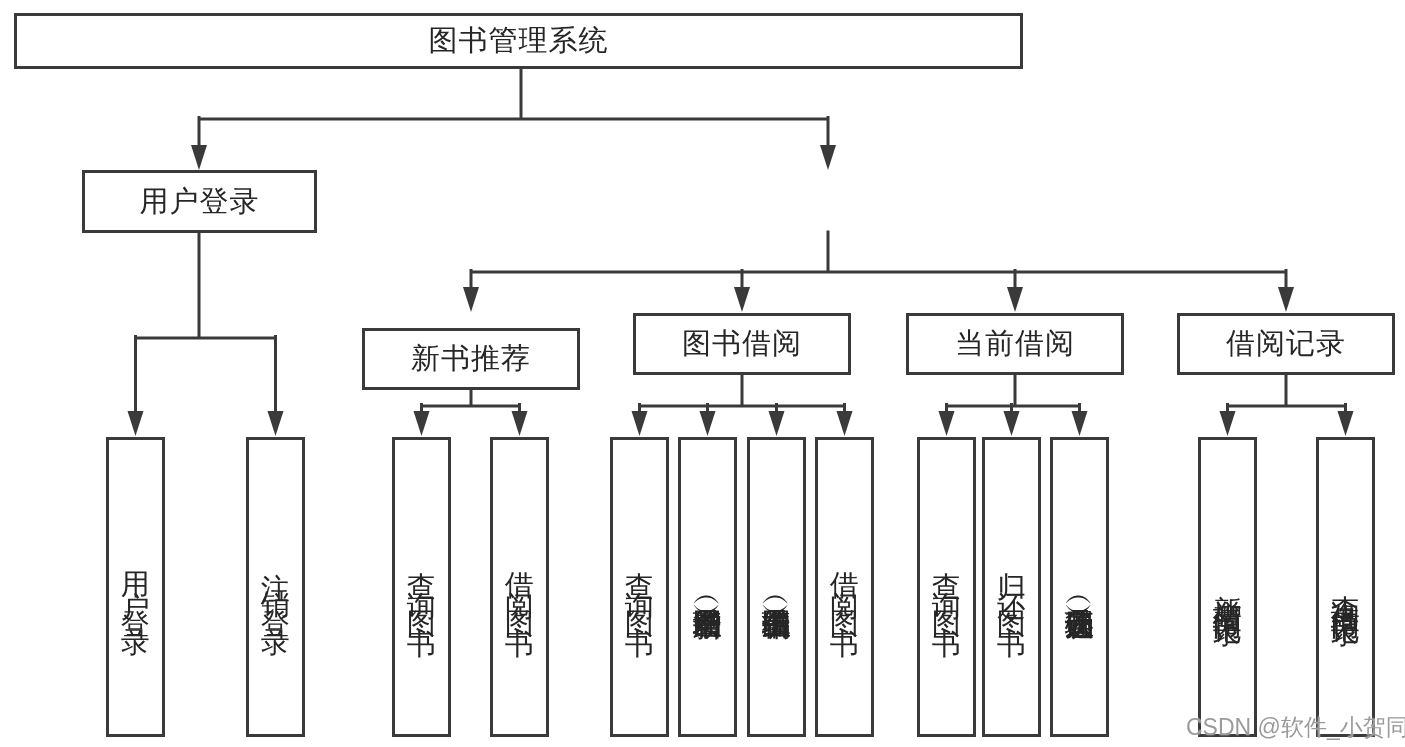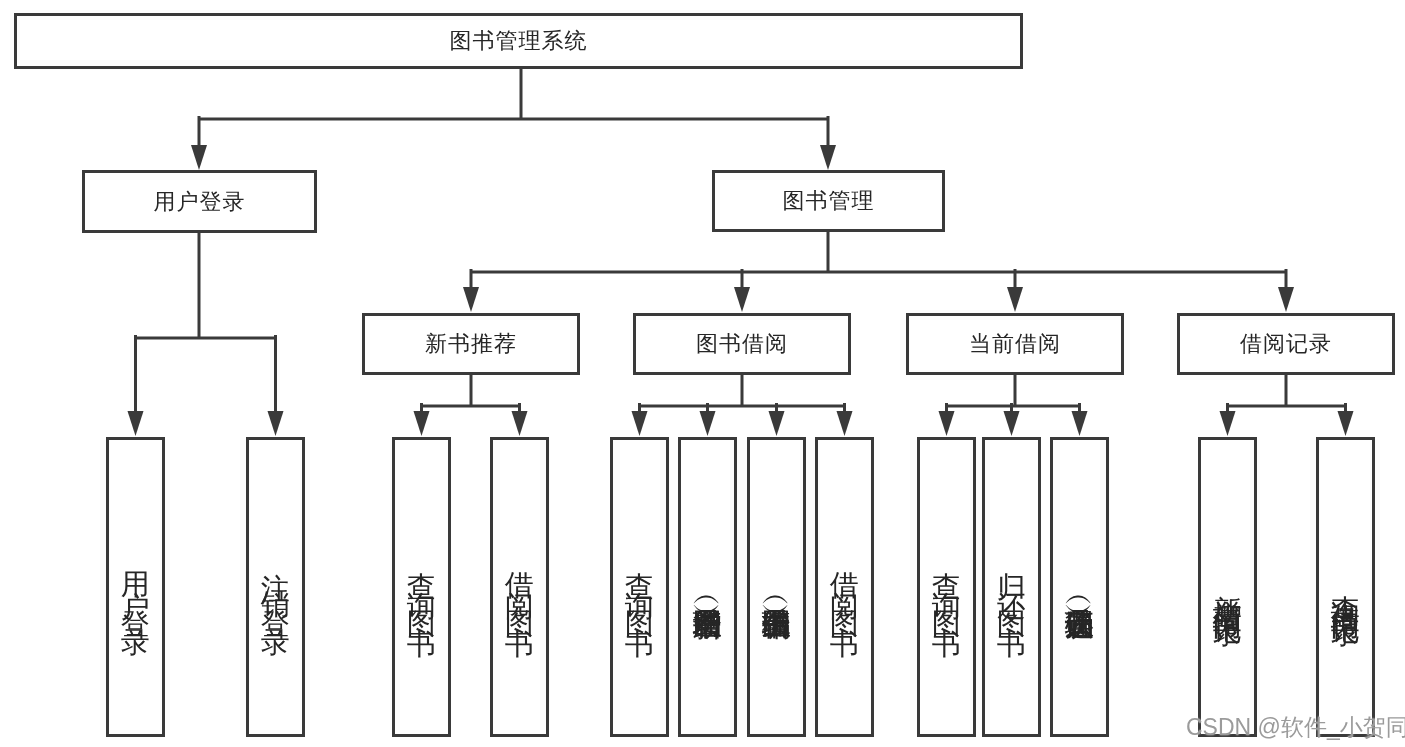--- a/index.html
+++ b/index.html
@@ -21,34 +21,34 @@
   .connectors path{stroke:currentColor;stroke-width:3;fill:none;stroke-linecap:square;}
   .connectors polygon{fill:currentColor;stroke:none;}
   .node{
     position:absolute;
     box-sizing:border-box;
     border:3px solid var(--line);
     background:var(--background);
     display:flex;align-items:center;justify-content:center;
     text-align:center;
   }
-  .h-node{font-size:22px;letter-spacing:1px;white-space:nowrap;}
+  .h-node{font-size:29px;letter-spacing:1px;white-space:nowrap;}
   .leaf{width:59px;top:437px;height:300px;}
   .v-label{
     writing-mode:vertical-rl;
     text-orientation:mixed;
     font-size:29px;
     line-height:1.05;
     white-space:nowrap;
   }
   .root-node{left:14px;top:13px;width:1009px;height:56px;}
   .n-user-login{left:82px;top:170px;width:235px;height:63px;}
   .n-book-mgmt{left:712px;top:170px;width:233px;height:62px;}
   .l3{top:313px;width:218px;height:62px;}
-  .n-new-book{left:362px;}
+  .n-new-book{left:362px;margin-top:15px;}
   .n-borrowing{left:633px;align-items:center;}
   .n-current{left:906px;}
   .n-records{left:1177px;}
   .lf1{left:106px;} .lf2{left:246px;} .lf3{left:392px;} .lf4{left:490px;}
   .lf5{left:610px;} .lf6{left:678px;} .lf7{left:747px;} .lf8{left:815px;}
   .lf9{left:917px;} .lf10{left:982px;} .lf11{left:1050px;}
   .lf12{left:1198px;} .lf13{left:1316px;}
   .watermark{
     position:absolute;left:1186px;top:712px;
     font-size:23px;color:var(--watermark);
@@ -105,23 +105,20 @@
     </g>
   </svg>
 
   <div class="node h-node root-node">
     <span>图书管理系统</span>
   </div>
 
   <div class="node h-node n-user-login">
     <span>用户登录</span>
   </div>
-  <div class="node h-node n-book-mgmt">
-    <span>图书管理</span>
-  </div>
 
   <div class="node h-node l3 n-new-book">
     <span>新书推荐</span>
   </div>
   <div class="node h-node l3 n-borrowing">
     <span>图书借阅</span>
   </div>
   <div class="node h-node l3 n-records">
     <span>借阅记录</span>
   </div>

